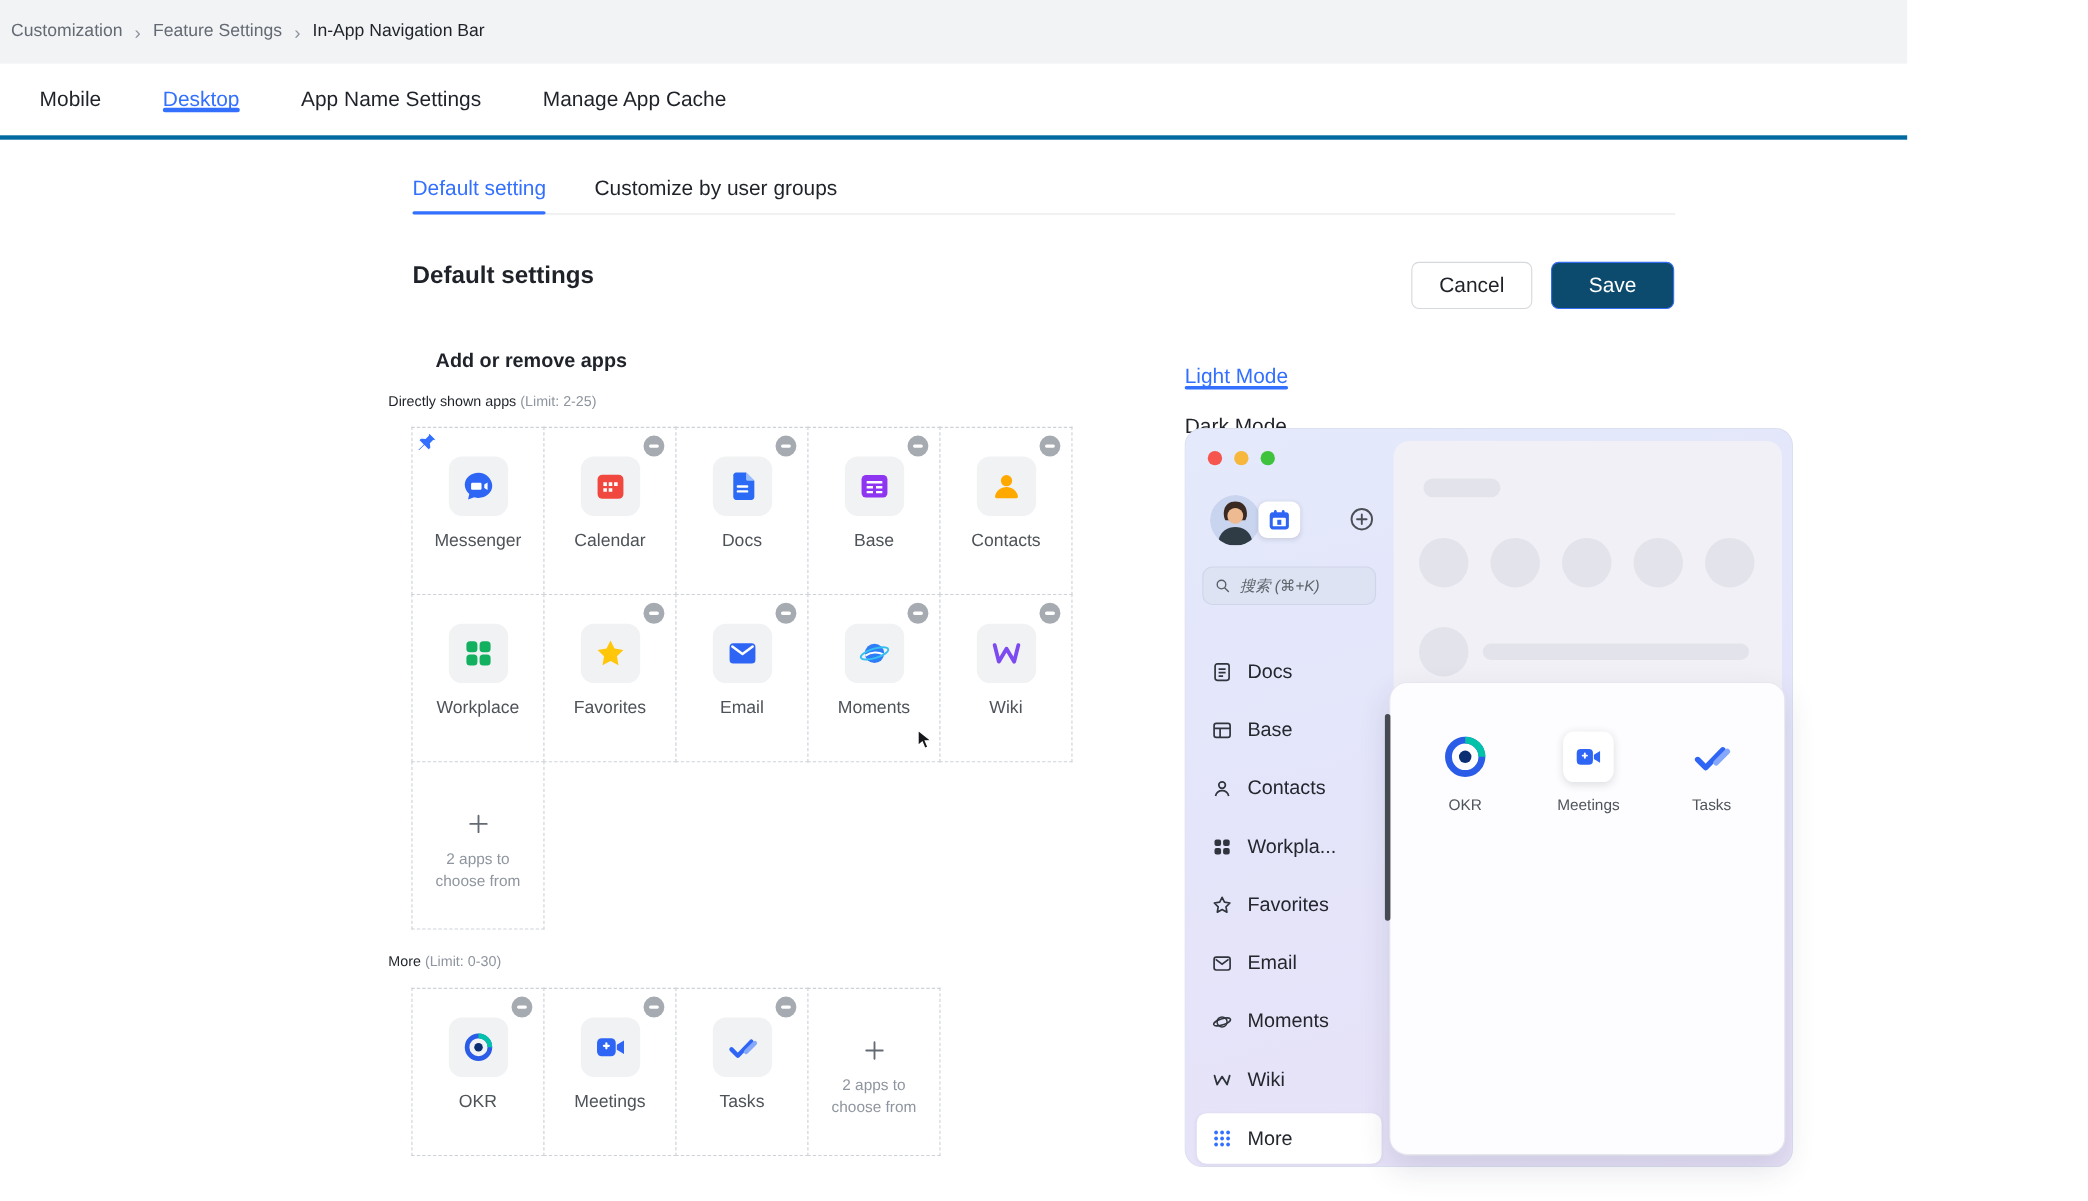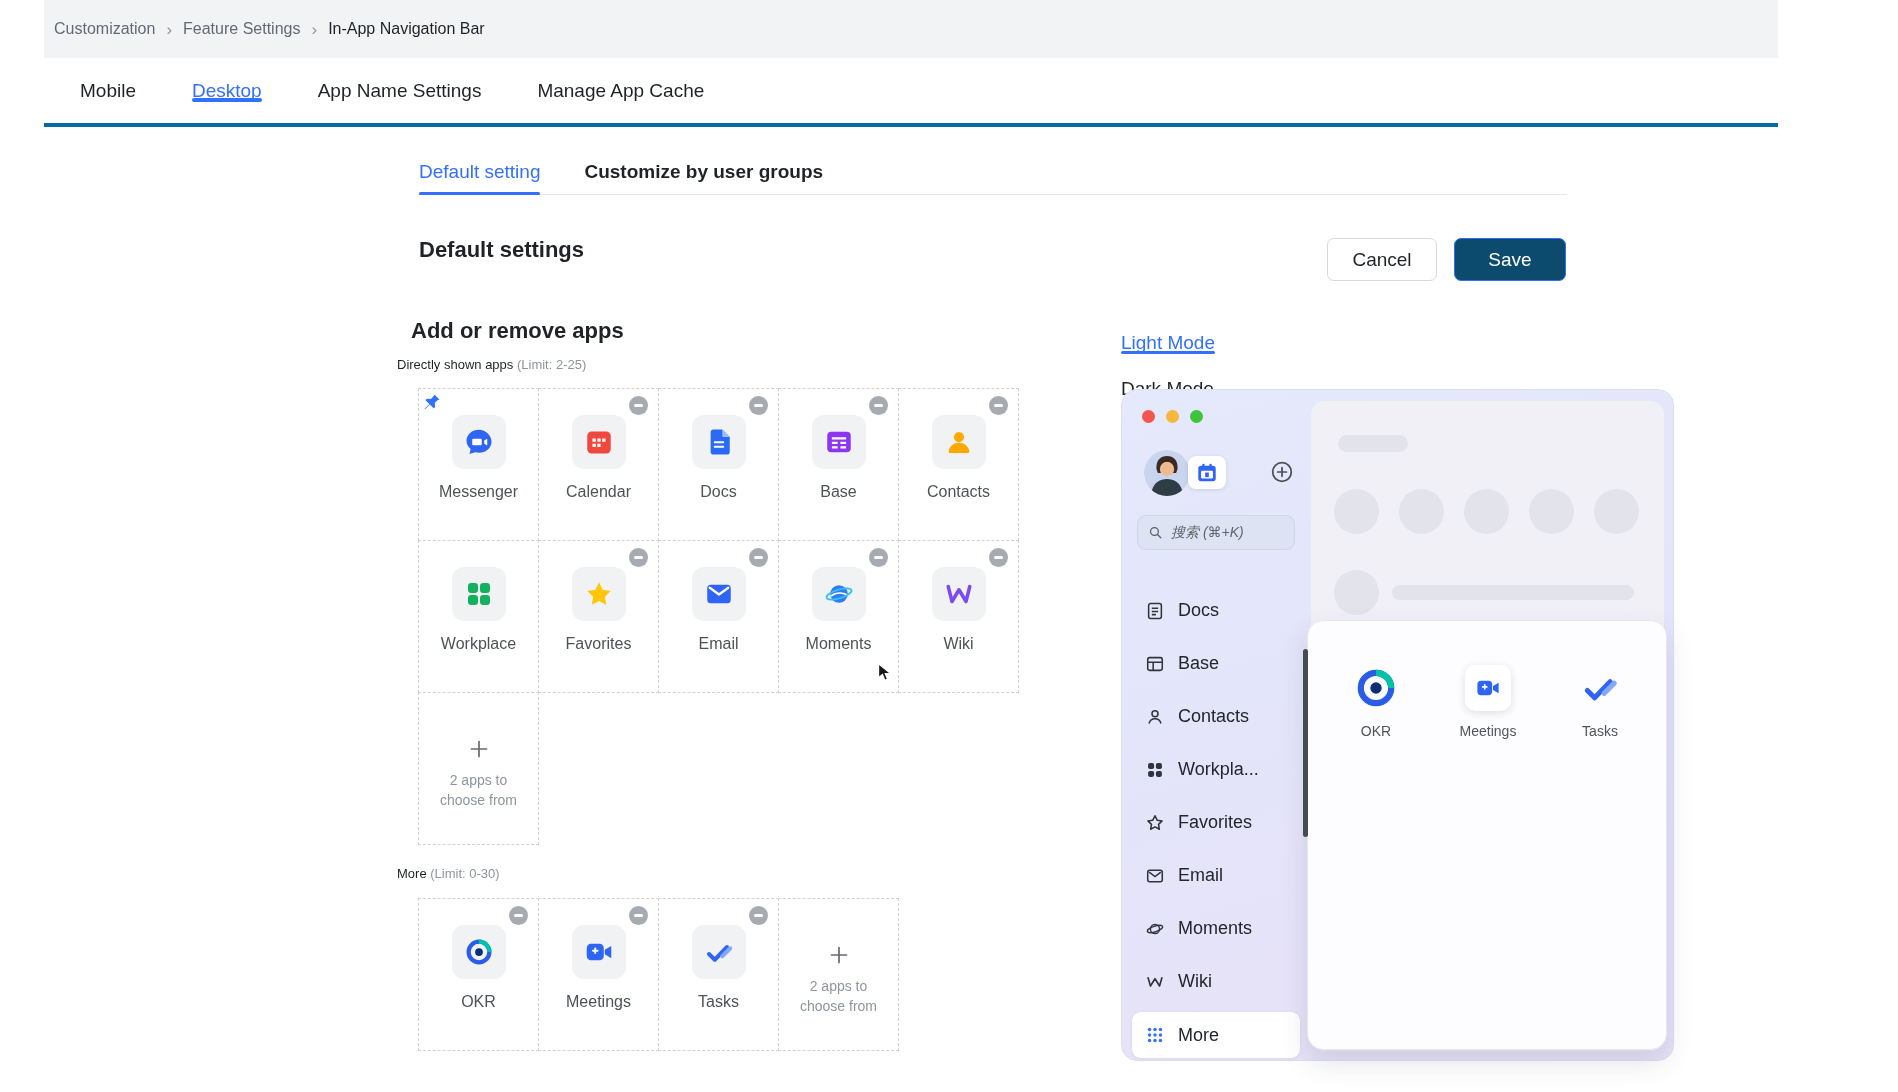--- a/index.html
+++ b/index.html
@@ -1,48 +1,48 @@
 <!DOCTYPE html>
 <html><head>
 <meta charset="utf-8">
 <style>
   html,body{margin:0;padding:0;background:#fff;}
   #app{position:relative;width:1734px;height:1092px;background:#fff;overflow:hidden;
-       font-family:"Liberation Sans","DejaVu Sans",sans-serif;color:#1f2329;margin-left:44px;}
+       font-family:"Liberation Sans","DejaVu Sans",sans-serif;color:#1f2329;}
 
   
   #breadcrumb-bar{position:absolute;left:0;top:0;width:100%;height:58px;background:#f2f3f5;
     display:flex;align-items:center;gap:11px;padding-left:10px;box-sizing:border-box;font-size:16px;}
   .crumb{color:#646a73;cursor:pointer;}
   .crumb.current{color:#1f2329;}
   .crumb-sep{color:#8f959e;font-size:17px;line-height:1;}
 
   
   #tabbar{position:absolute;left:0;top:58px;width:100%;height:69px;background:#fff;
     border-bottom:4px solid #0369a1;display:flex;align-items:center;gap:56px;padding-left:36px;box-sizing:border-box;}
   .tab{display:flex;align-items:center;font-size:19px;color:#1f2329;position:relative;cursor:pointer;}
   .tab.active{color:#3370ff;font-weight:500;}
   .tab.active::after{content:"";position:absolute;left:0;right:0;bottom:0;height:3.5px;background:#3370ff;border-radius:2px;}
 
   
   #subtabs{position:absolute;left:375px;top:149px;width:1148px;height:45px;border-bottom:1px solid #e5e6e8;
     display:flex;gap:44px;align-items:center;}
-  .subtab{font-size:19px;color:#1f2329;position:relative;height:100%;display:flex;align-items:center;cursor:pointer;font-weight:bold;}
+  .subtab{font-size:19px;color:#1f2329;position:relative;height:100%;display:flex;align-items:center;cursor:pointer;}
   .subtab.active{color:#3370ff;font-weight:500;}
   .subtab.active::after{content:"";position:absolute;left:0;right:0;bottom:-1px;height:3.5px;background:#3370ff;border-radius:2px;}
 
   
   #page-heading{position:absolute;left:375px;top:237px;font-size:22px;font-weight:600;color:#1f2329;}
   .btn{position:absolute;top:238px;height:43px;border-radius:7px;font-size:19px;display:flex;align-items:center;
     justify-content:center;box-sizing:border-box;cursor:pointer;}
   #cancel-btn{left:1283px;width:110px;background:#fff;border:1px solid #d5d8dc;color:#1f2329;}
   #save-btn{left:1410px;width:112px;background:#0c4a6e;border:1px solid #336df4;color:#fff;}
 
   
-  #add-remove-title{position:absolute;left:367px;top:318px;font-size:22px;font-weight:600;color:#1f2329;}
+  #add-remove-title{position:absolute;left:396px;top:318px;font-size:18px;font-weight:600;color:#1f2329;}
   .limit-row{position:absolute;left:353px;font-size:13px;}
   #direct-label-row{top:357px;}
   #more-label-row{top:866px;}
   .limit-row .lab{color:#1f2329;}
   .limit-row .lim{color:#8f959e;}
 
   
   .app-grid{position:absolute;display:grid;}
   #grid-direct{left:375px;top:389px;grid-template-columns:repeat(5,120px);grid-auto-rows:152px;}
   #grid-more{left:375px;top:899px;grid-template-columns:repeat(4,120px);grid-auto-rows:152px;}

